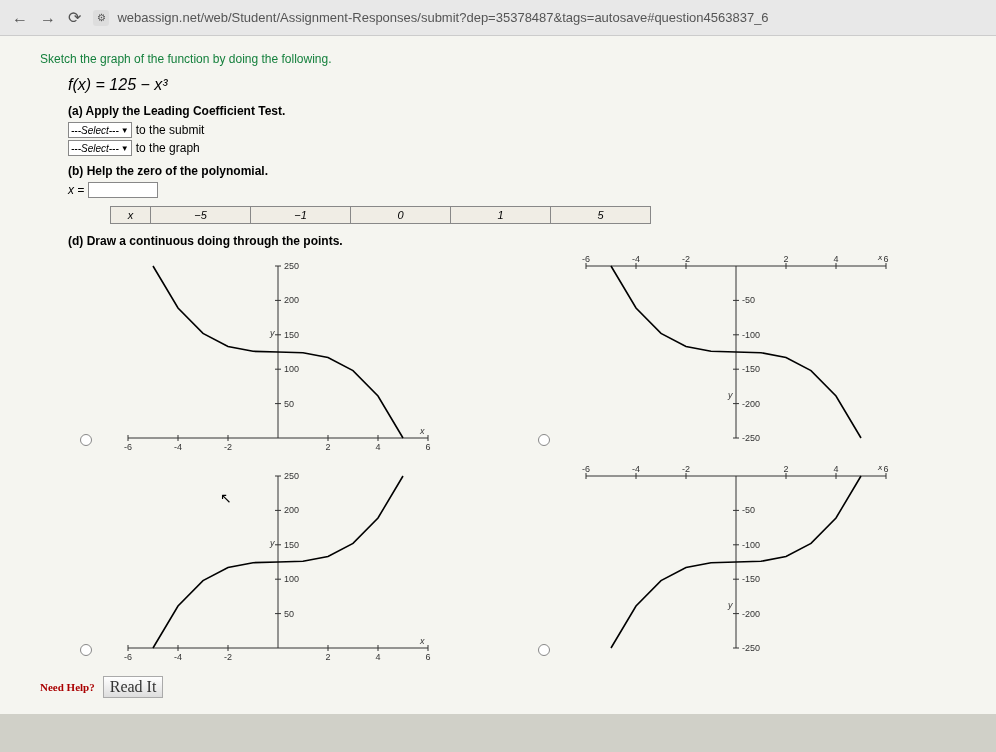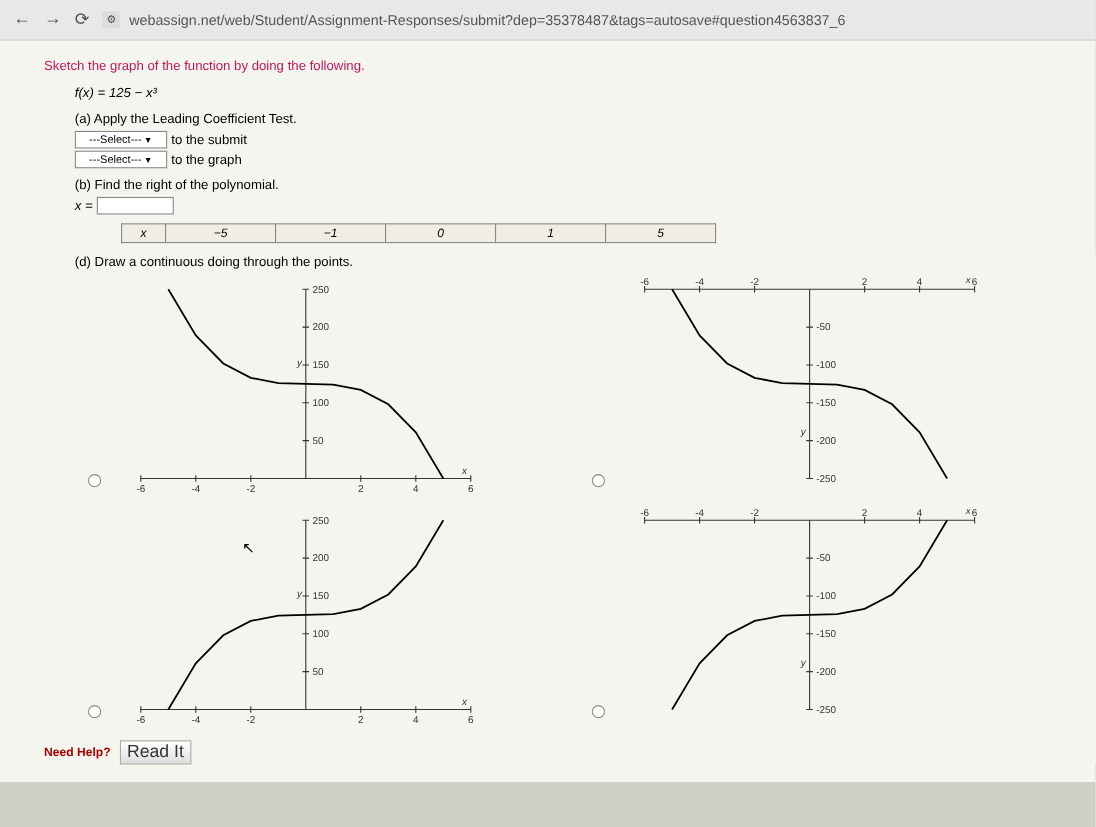--- a/index.html
+++ b/index.html
@@ -39,50 +39,51 @@
       align-items: center;
       justify-content: center;
       font-size: 10px;
     }
     .content-wrap {
       padding: 16px 40px;
       background: #f5f5f0;
     }
     .instruction {
       font-size: 12px;
-      color: #be185d;
+      color: #15803d;
       margin-bottom: 10px;
     }
     .function-line {
-      font-size: 12px;
+      font-size: 16px;
       margin-left: 28px;
       margin-bottom: 10px;
       font-style: italic;
     }
     .part {
       font-size: 12px;
       margin-left: 28px;
       margin-bottom: 8px;
     }
-    .part-header { margin-bottom: 4px; }
+    .part-header { margin-bottom: 4px; font-weight: bold; }
     .select-row {
       display: flex;
       align-items: center;
       gap: 4px;
       margin-bottom: 2px;
     }
     .select-box {
       border: 1px solid #888;
       background: #fff;
       font-size: 10px;
-      padding: 0 12px;
+      padding: 0 2px;
       height: 16px;
       display: inline-flex;
       align-items: center;
       gap: 2px;
+      font-style: italic;
     }
     .chev { font-size: 8px; }
     .zero-row {
       display: flex;
       align-items: center;
       gap: 4px;
       font-style: italic;
     }
     .input-box {
       border: 1px solid #888;
@@ -144,20 +145,21 @@
     .tick-text { font-size: 9px; fill: #333; }
     .axis-label { font-size: 9px; fill: #333; font-style: italic; }
     .need-help {
       margin-top: 10px;
       font-size: 11px;
       color: #a00;
       font-weight: bold;
       display: flex;
       align-items: center;
       gap: 8px;
+      font-family: Liberation Serif, serif;
     }
     .read-it-btn {
       border: 1px solid #aaa;
       background: linear-gradient(#fff,#ddd);
       font-size: 16px;
       padding: 1px 6px;
       color: #333;
       font-weight: normal;
     }
     .cursor-arrow {
@@ -199,21 +201,21 @@
     <div class="select-row">
       <span class="select-box">
         <span>---Select---</span>
         <span class="chev">▼</span>
       </span>
       <span>to the graph</span>
     </div>
   </div>
 
   <div class="part">
-    <div class="part-header">(b) Find the right of the polynomial.</div>
+    <div class="part-header">(b) Help the zero of the polynomial.</div>
     <div class="zero-row">
       <span>x =</span>
       <span class="input-box"></span>
     </div>
   </div>
 
   <table class="solution-table">
     <tbody>
         <tr>
       <td class="hdr">x</td>

